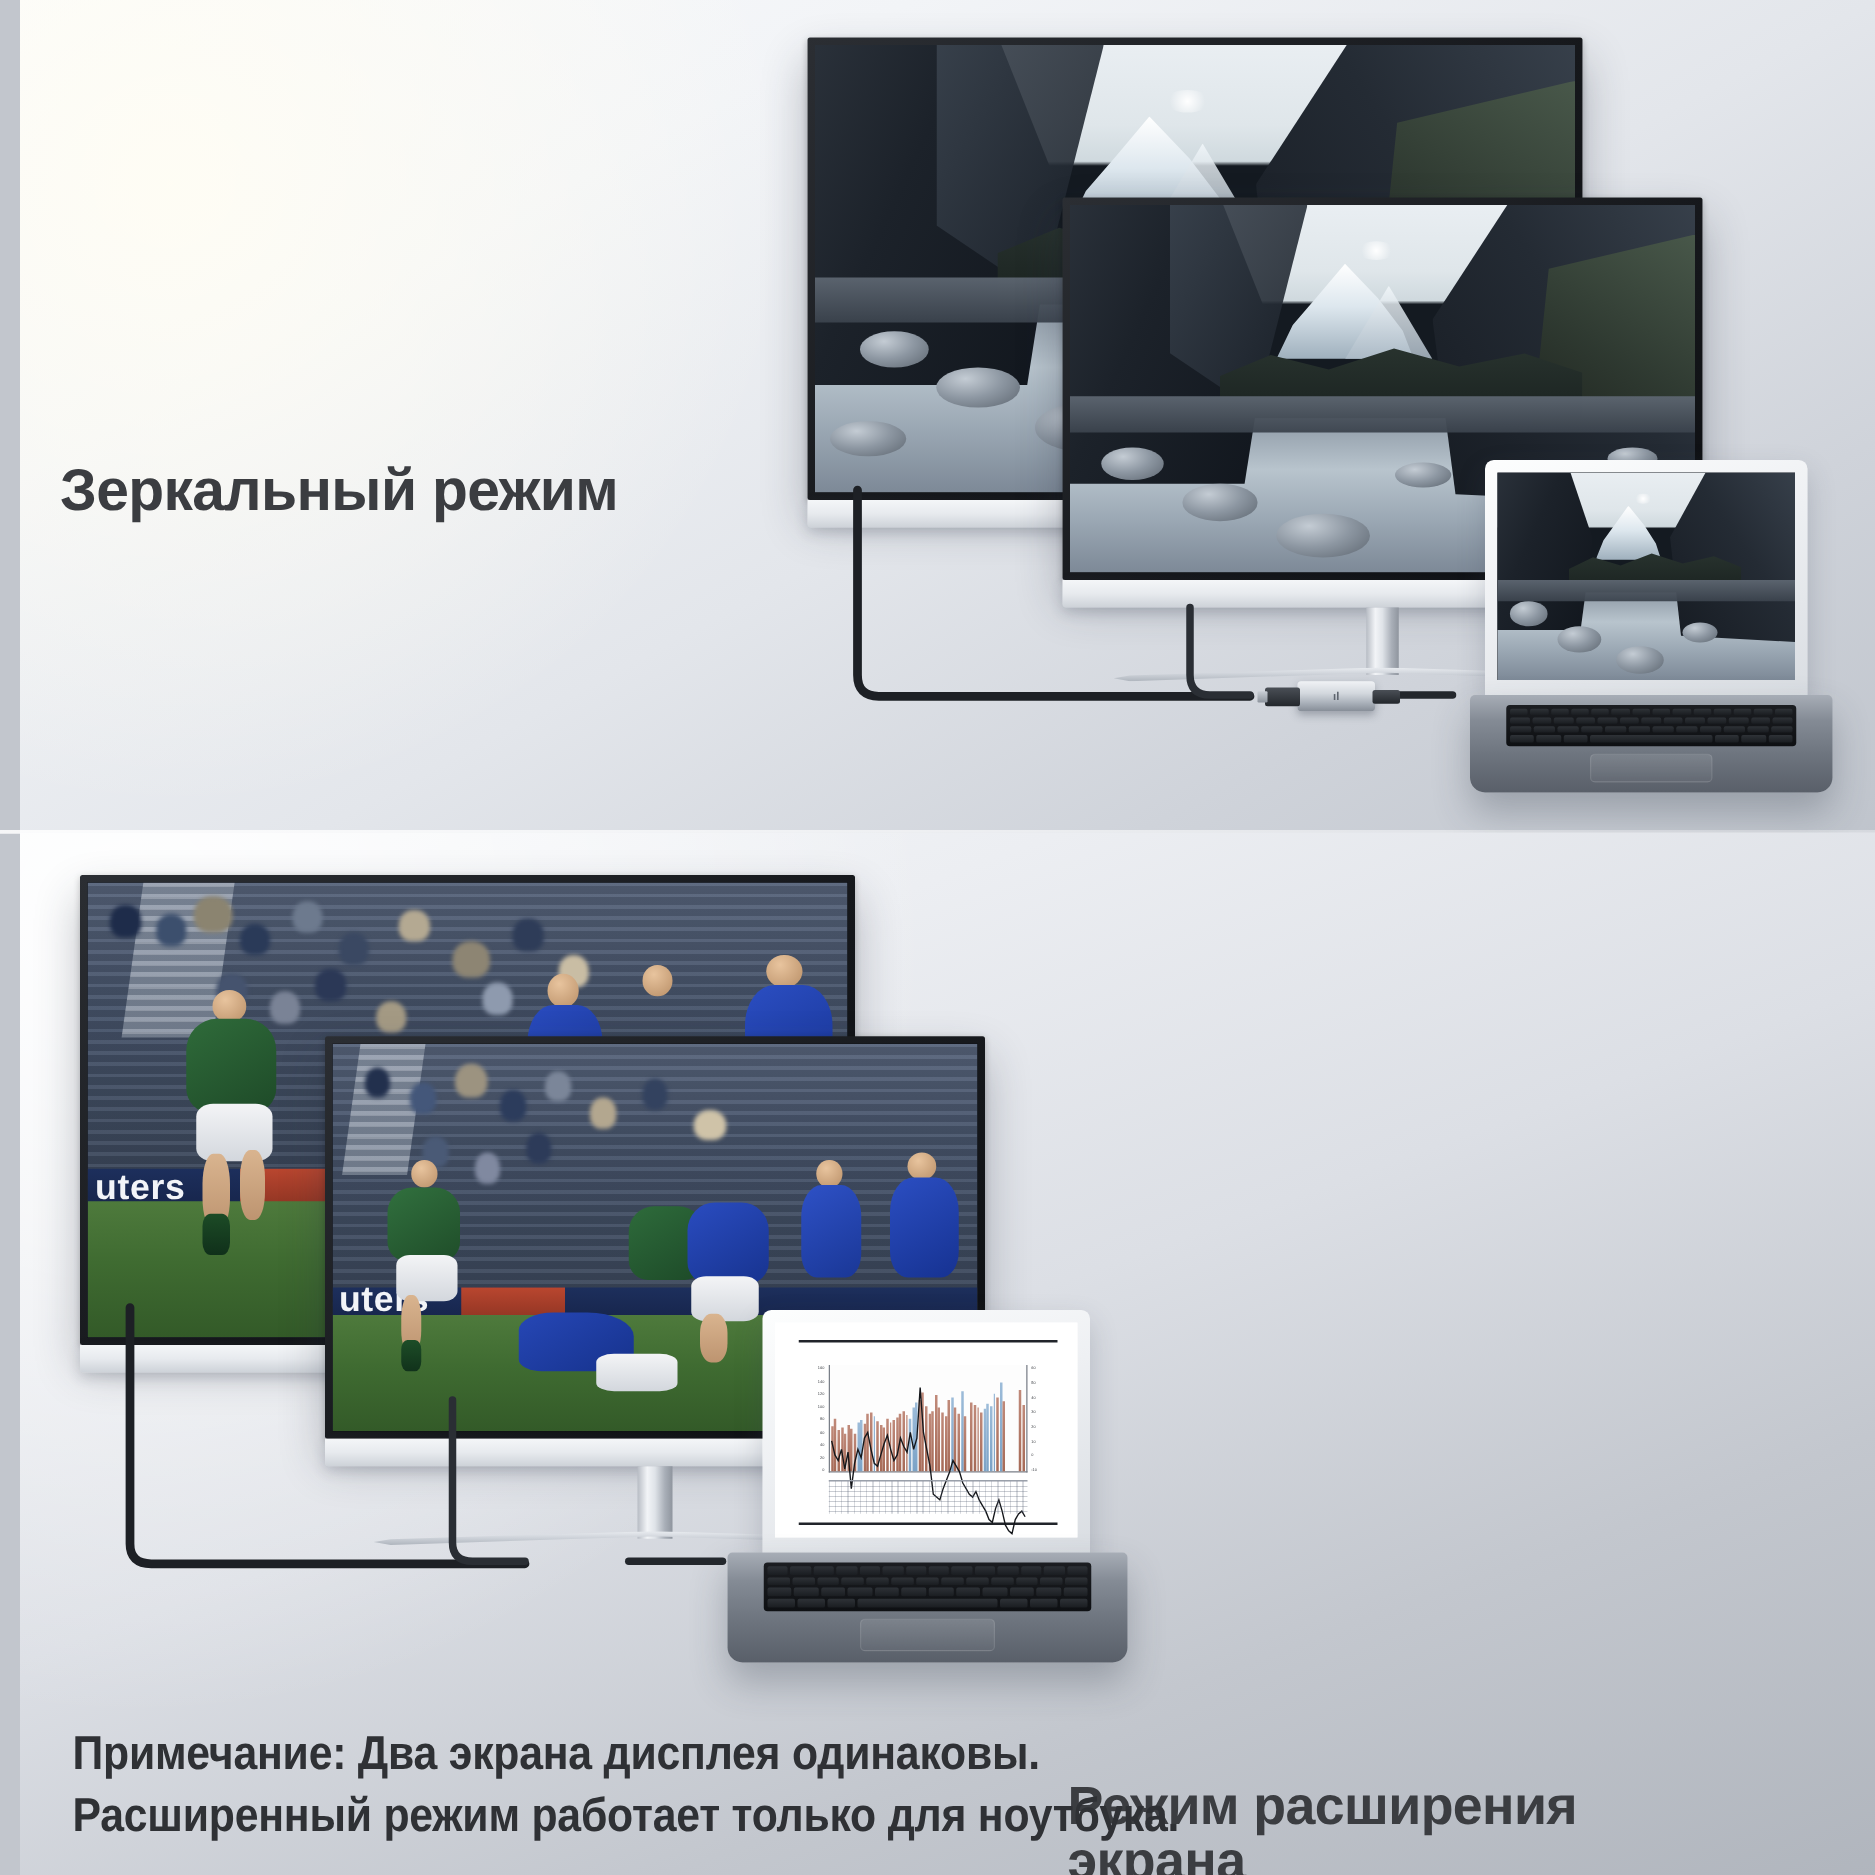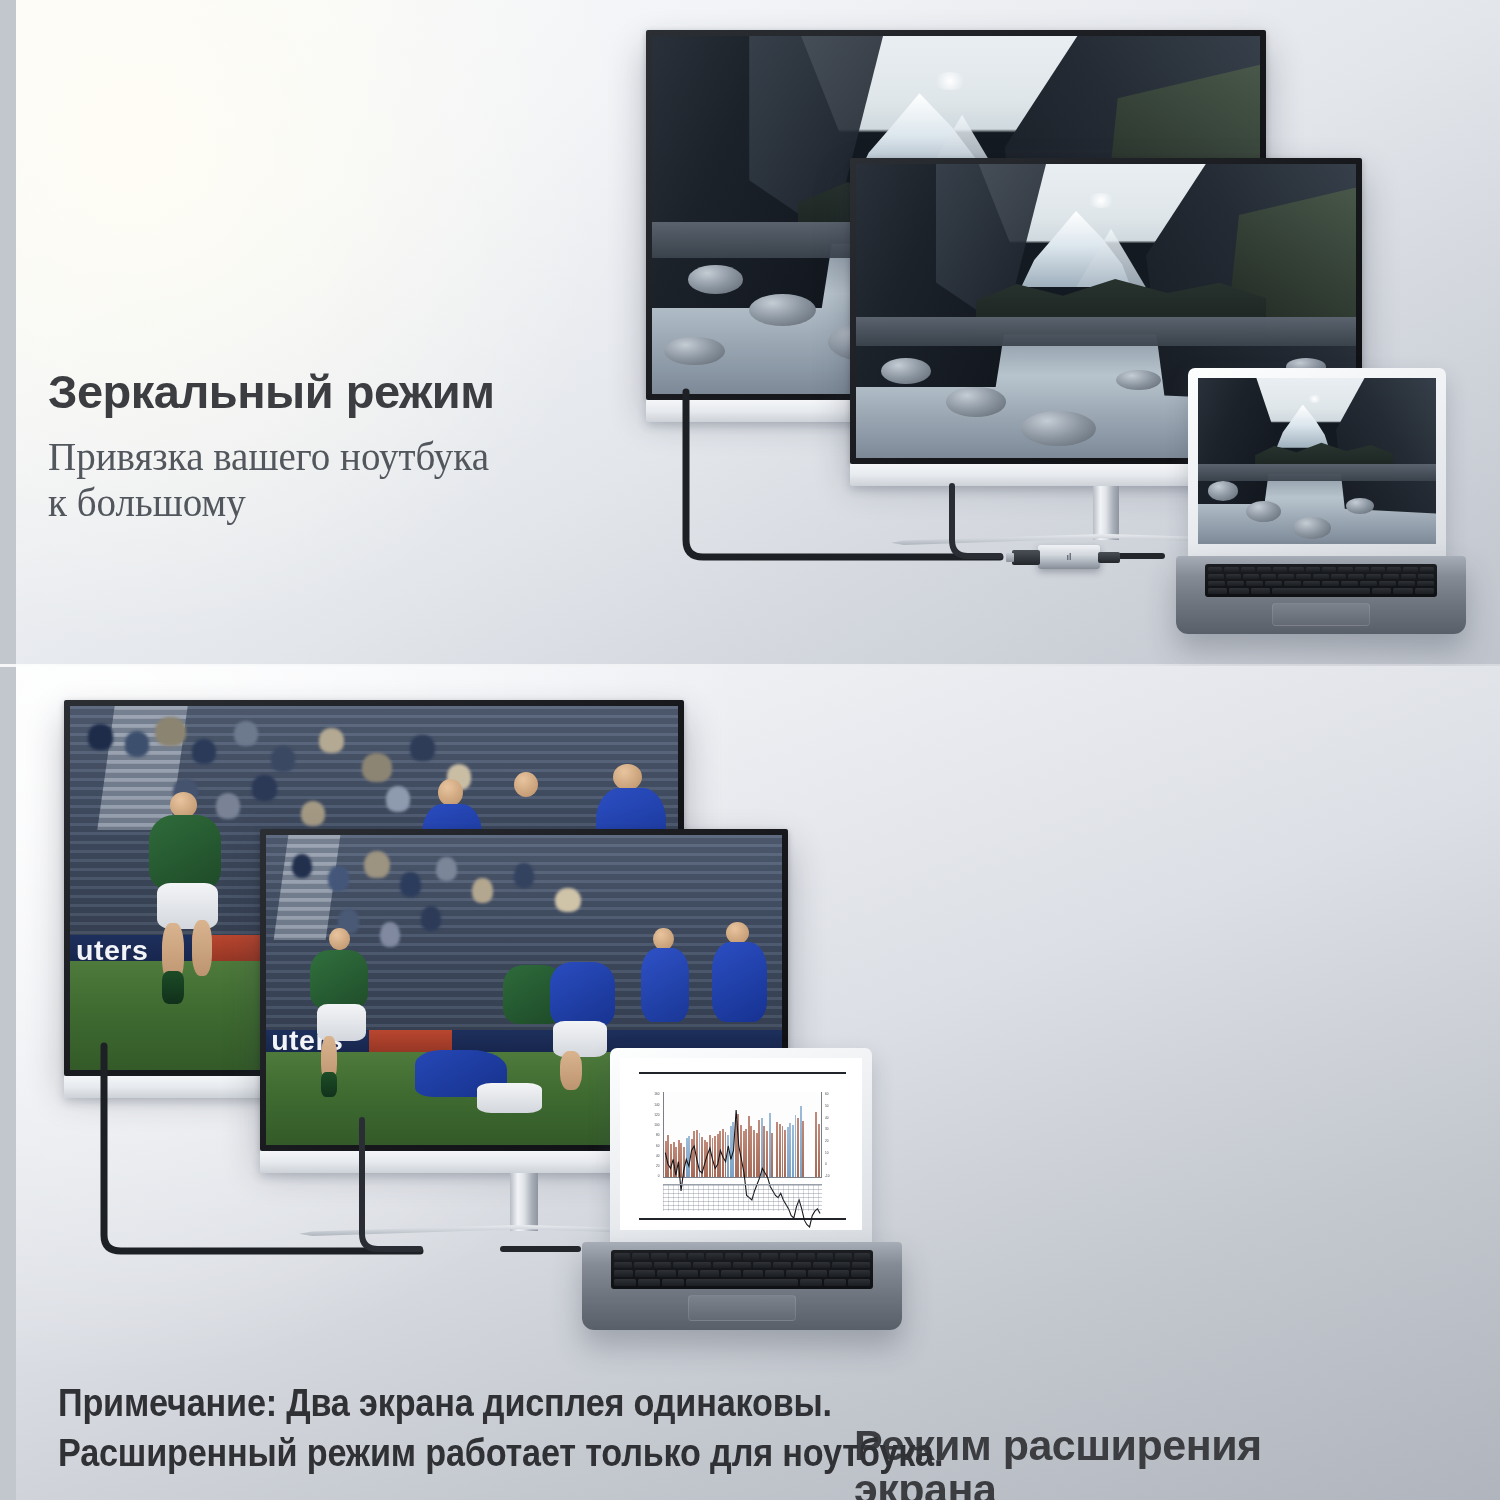--- a/index.html
+++ b/index.html
@@ -338,24 +338,20 @@
               <div class="key"></div>
               <div class="key"></div>
           </div>
         </div>
         <div class="trackpad" style="left:33%; top:60%; width:34%; height:30%;"></div>
       </div>
     </div>
 
     <div class="txt-mirror">
       <div class="headline">Зеркальный режим</div>
-      <div class="subline">
-        <div>Привязка вашего ноутбука</div>
-        <div>к большому</div>
-      </div>
     </div>
 
     <div class="adapter" style="left:1022px; top:545px; width:62px; height:24px;">
       <div class="adp-body"></div>
       <div class="adp-logo">ıl</div>
       <div class="adp-plug" style="left:-26px; top:5px; width:28px; height:15px;"></div>
       <div class="adp-plug-tip" style="left:-32px; top:8px; width:8px; height:9px;"></div>
       <div class="adp-plug" style="left:60px; top:7px; width:22px; height:11px;"></div>
     </div>
   </div>

